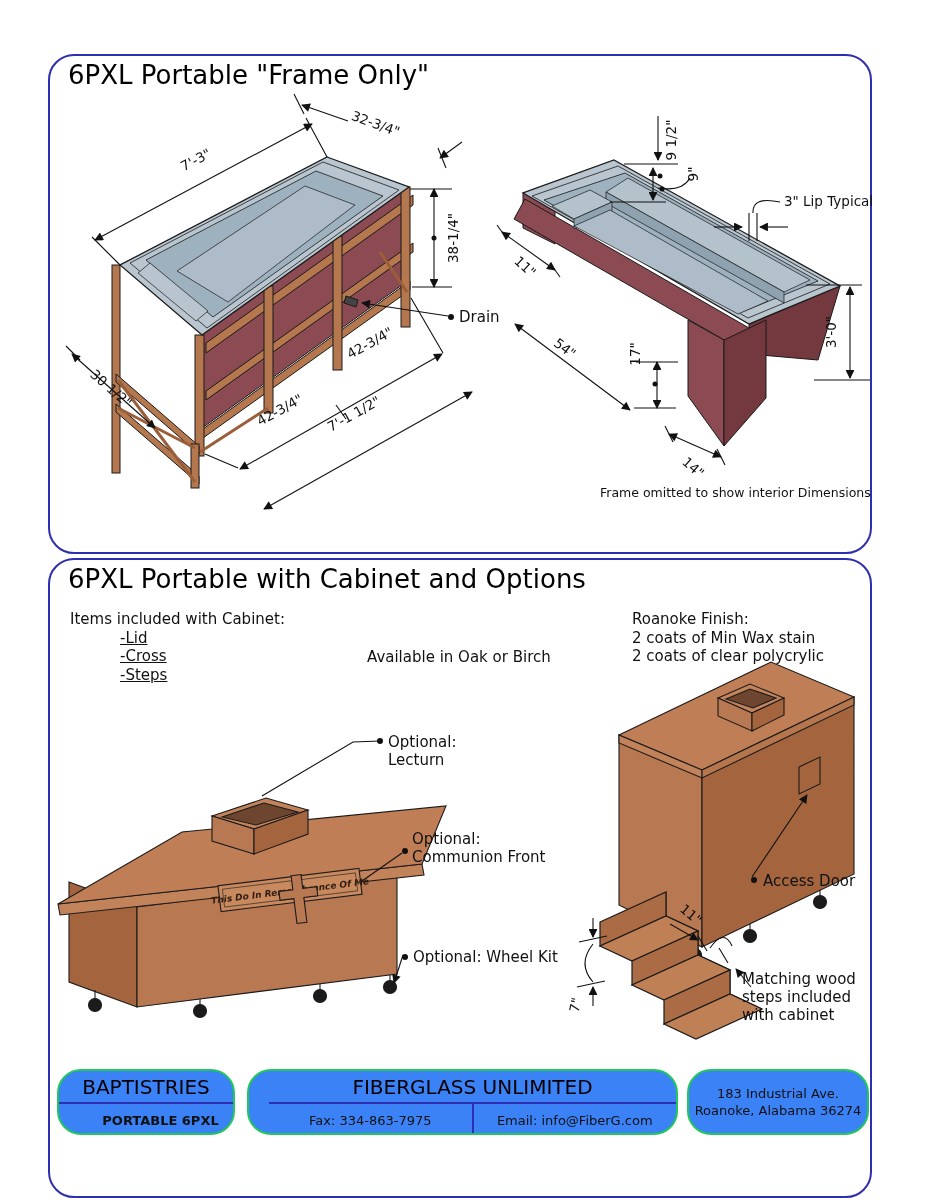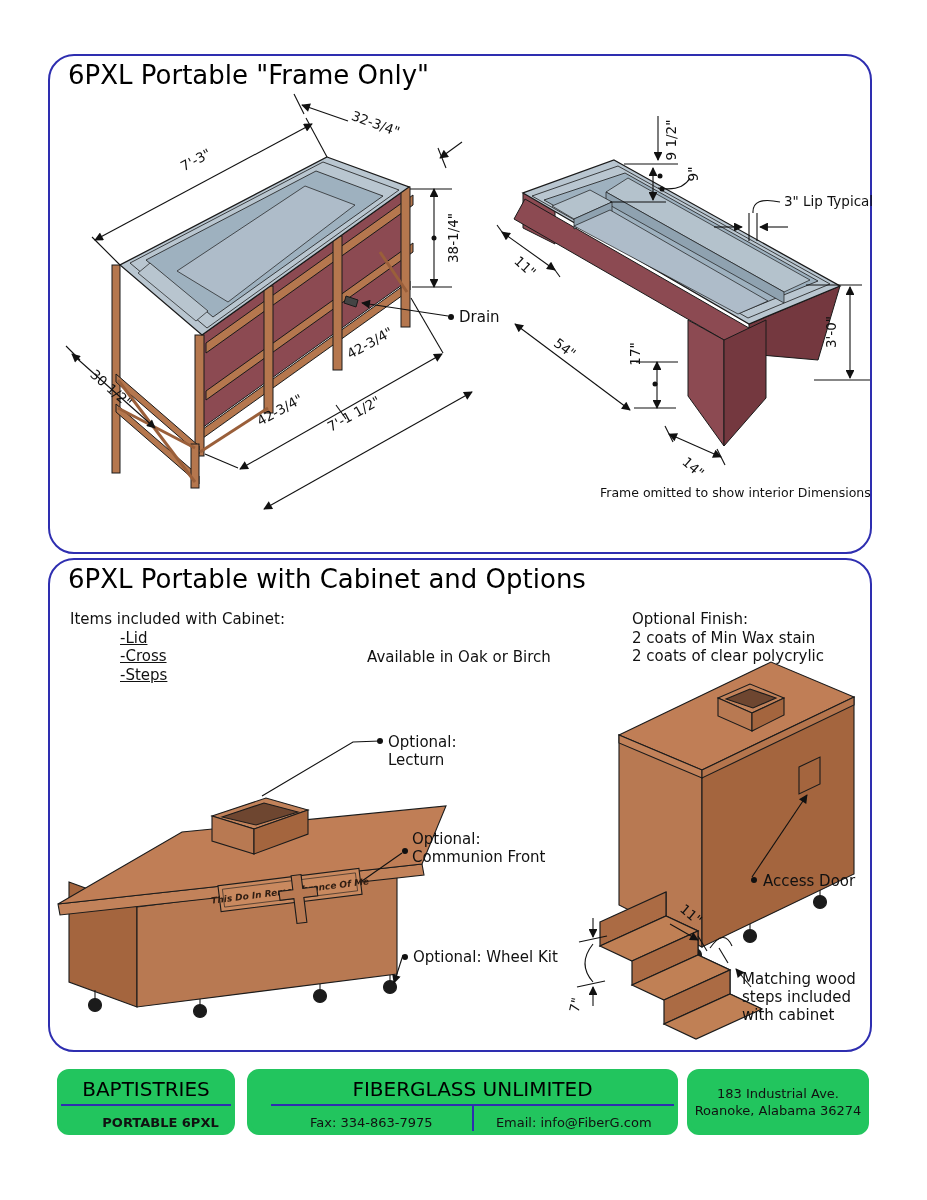--- a/index.html
+++ b/index.html
@@ -1,31 +1,31 @@
 <!DOCTYPE html>
 <html><head>
 <meta charset="utf-8">
 <style>
   html,body{margin:0;padding:0;background:#fff;}
   .page{position:relative;width:927px;height:1200px;background:#fff;overflow:hidden;
         font-family:"DejaVu Sans",sans-serif;color:#111;}
   .box{position:absolute;border:2px solid #2e2eb0;border-radius:26px;background:#fff;box-sizing:border-box;}
   .box1{left:48px;top:54px;width:824px;height:500px;}
-  .box2{left:48px;top:558px;width:824px;height:494px;}
+  .box2{left:48px;top:558px;width:824px;height:640px;}
   .sec-title{position:absolute;left:18px;top:4px;font-size:26px;color:#000;white-space:nowrap;}
   .box svg{position:absolute;left:0;top:0;}
   .tblock{position:absolute;font-size:15px;line-height:18.5px;}
   .tblock .hd{}
   .tblock .it{padding-left:50px;text-decoration:underline;}
   svg text{font-family:"DejaVu Sans",sans-serif;fill:#111;}
   .dim{font-size:13.5px;}
   .lbl{font-size:15px;}
   .cap{font-size:12.5px;}
   .plq{font-size:9px;font-style:italic;font-weight:bold;fill:#2f1d12;}
-  .fbox{position:absolute;border:4px solid #22c55e;border-radius:12px;background:#22c55e;box-sizing:border-box;overflow:hidden;}
+  .fbox{position:absolute;border:2px solid #22c55e;border-radius:24px;background:#3b82f6;box-sizing:border-box;overflow:hidden;}
   .fb1{left:57px;top:1069px;width:178px;height:66px;}
   .fb2{left:247px;top:1069px;width:431px;height:66px;padding-left:20px;}
   .fb3{left:687px;top:1069px;width:182px;height:66px;}
   .fbTop{height:31px;display:flex;align-items:center;justify-content:center;font-size:20px;color:#000;border-bottom:2px solid #2e2eb0;}
   .fbBottom{height:33px;display:flex;align-items:center;justify-content:center;font-size:13px;font-weight:bold;padding-left:29px;}
   .fbCells{display:flex;height:33px;font-size:13px;}
   .fbCells>div{display:flex;align-items:center;justify-content:center;flex:1;}
   .fbCells>div+div{border-left:2px solid #2e2eb0;}
   .addr{display:flex;flex-direction:column;align-items:center;justify-content:center;height:100%;font-size:13px;line-height:17px;}
 </style>
@@ -185,21 +185,21 @@
     <div class="sec-title">6PXL Portable with Cabinet and Options</div>
 
     <div class="tblock" style="left:20px;top:50px;">
       <div class="hd">Items included with Cabinet:</div>
       <div class="it">-Lid</div>
       <div class="it">-Cross</div>
       <div class="it">-Steps</div>
     </div>
     <div class="tblock" style="left:317px;top:54px;margin-top:34px;">Available in Oak or Birch</div>
     <div class="tblock" style="left:582px;top:50px;">
-      <div class="hd">Optional Finish:</div>
+      <div class="hd">Roanoke Finish:</div>
       <div>2 coats of Min Wax stain</div>
       <div>2 coats of clear polycrylic</div>
     </div>
 
     <svg width="824" height="494" viewBox="0 0 824 494">
       <defs>
         <marker id="ar2" viewBox="0 0 10 10" refX="9" refY="5" markerWidth="11" markerHeight="8" orient="auto-start-reverse">
           <path d="M0,0 L10,5 L0,10 z" fill="#111"></path>
         </marker>
       </defs>

